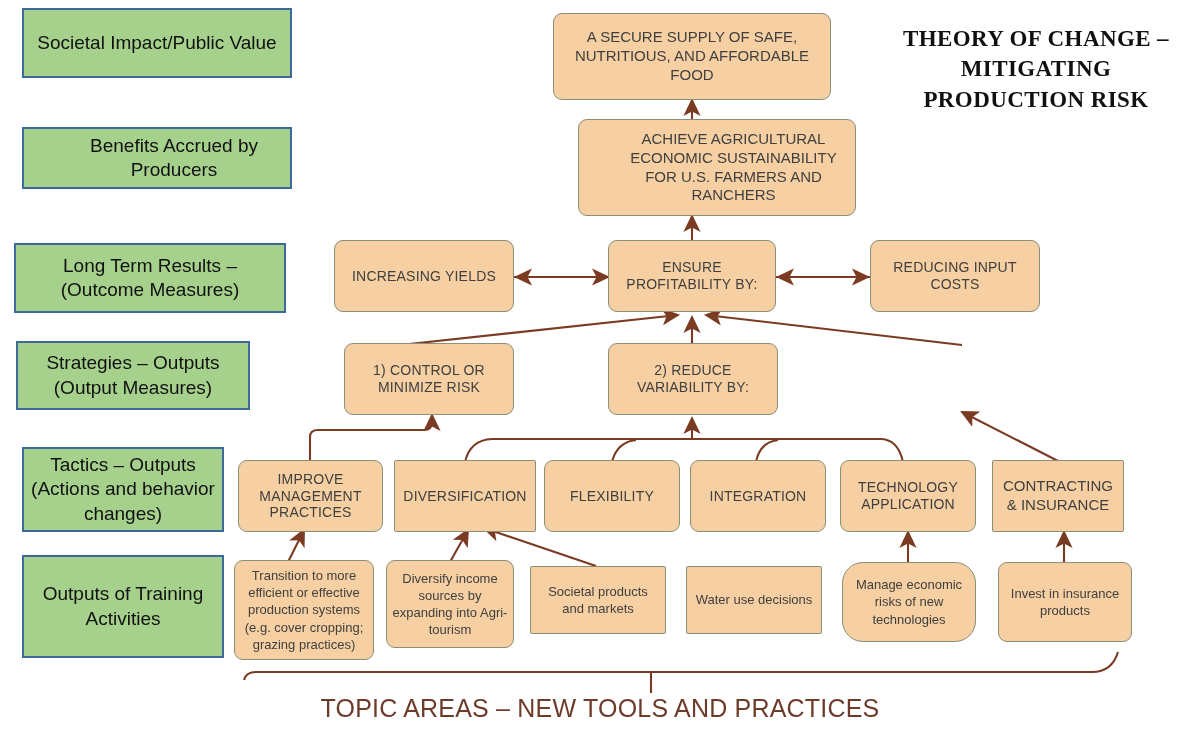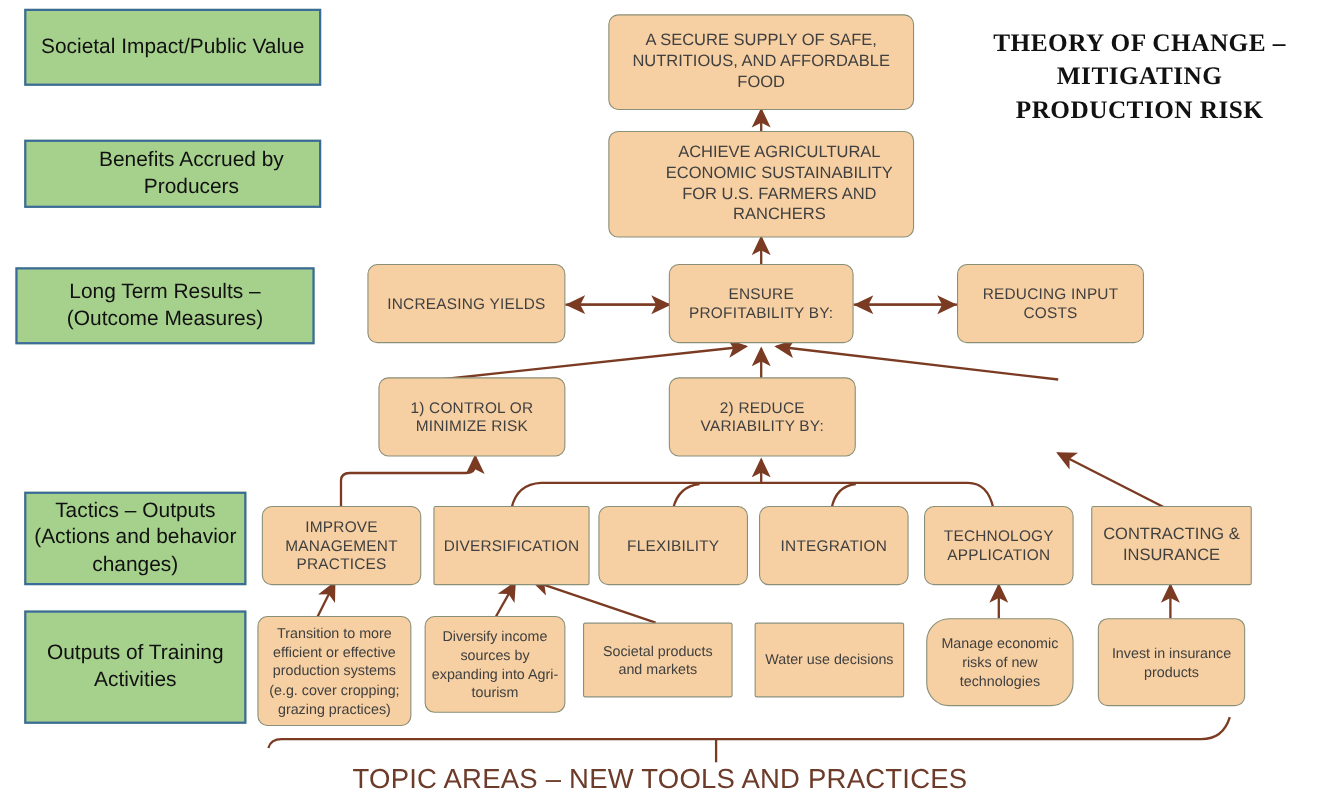--- a/index.html
+++ b/index.html
@@ -121,36 +121,39 @@
   </div>
 
   <div class="green" style="left:22px;top:127px;width:270px;height:62px;padding-left:40px;">
     <span>Benefits Accrued by Producers</span>
   </div>
 
   <div class="green" style="left:14px;top:243px;width:272px;height:70px;">
     <span>Long Term Results – (Outcome Measures)</span>
   </div>
 
+  <div class="green" style="left:16px;top:341px;width:234px;height:69px;">
+    <span>Strategies – Outputs (Output Measures)</span>
+  </div>
 
   <div class="green" style="left:22px;top:447px;width:202px;height:85px;">
     <span>Tactics – Outputs (Actions and behavior changes)</span>
   </div>
 
   <div class="green" style="left:22px;top:555px;width:202px;height:103px;">
     <span>Outputs of Training Activities</span>
   </div>
 
   <div id="title">THEORY OF CHANGE – MITIGATING PRODUCTION RISK</div>
 
   <div class="orange rounded caps-lg" style="left:553px;top:13px;width:278px;height:87px;">
     <span>A SECURE SUPPLY OF SAFE, NUTRITIOUS, AND AFFORDABLE FOOD</span>
   </div>
 
-  <div class="orange rounded caps-lg" style="left:553px;top:119px;width:278px;height:97px;padding-left:38px;">
+  <div class="orange rounded caps-lg" style="left:578px;top:119px;width:278px;height:97px;padding-left:38px;">
     <span>ACHIEVE AGRICULTURAL ECONOMIC SUSTAINABILITY FOR U.S. FARMERS AND RANCHERS</span>
   </div>
 
   <div class="orange rounded caps" style="left:334px;top:240px;width:180px;height:72px;">
     <span>INCREASING YIELDS</span>
   </div>
 
   <div class="orange rounded caps" style="left:608px;top:240px;width:168px;height:72px;">
     <span>ENSURE PROFITABILITY BY:</span>
   </div>
@@ -181,21 +184,21 @@
   </div>
 
   <div class="orange rounded caps" style="left:690px;top:460px;width:136px;height:72px;">
     <span>INTEGRATION</span>
   </div>
 
   <div class="orange rounded caps" style="left:840px;top:460px;width:136px;height:72px;">
     <span>TECHNOLOGY APPLICATION</span>
   </div>
 
-  <div class="orange sq caps-lg" style="left:992px;top:460px;width:146px;height:72px;">
+  <div class="orange sq caps-lg" style="left:992px;top:460px;width:132px;height:72px;">
     <span>CONTRACTING &amp; INSURANCE</span>
   </div>
 
   <div class="orange rounded small" style="left:234px;top:560px;width:140px;height:100px;">
     <span>Transition to more efficient or effective production systems (e.g. cover cropping; grazing practices)</span>
   </div>
 
   <div class="orange rounded small" style="left:386px;top:560px;width:128px;height:88px;">
     <span>Diversify income sources by expanding into Agri-tourism</span>
   </div>

